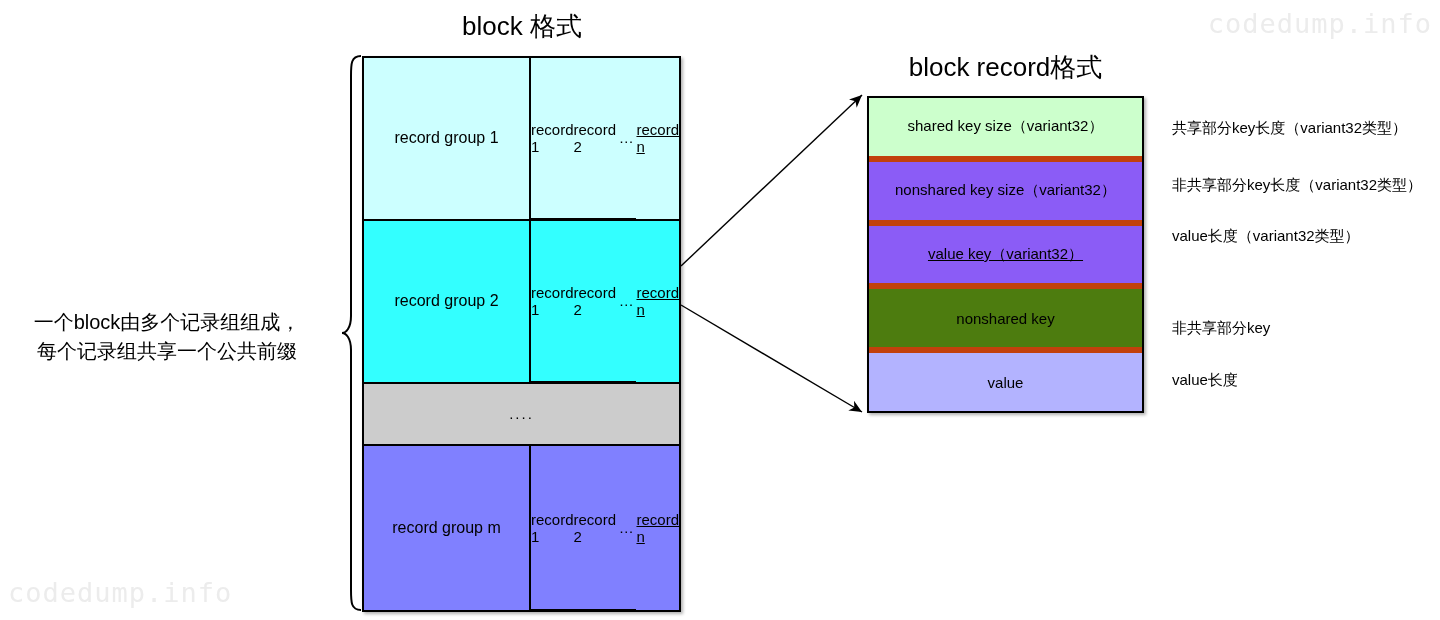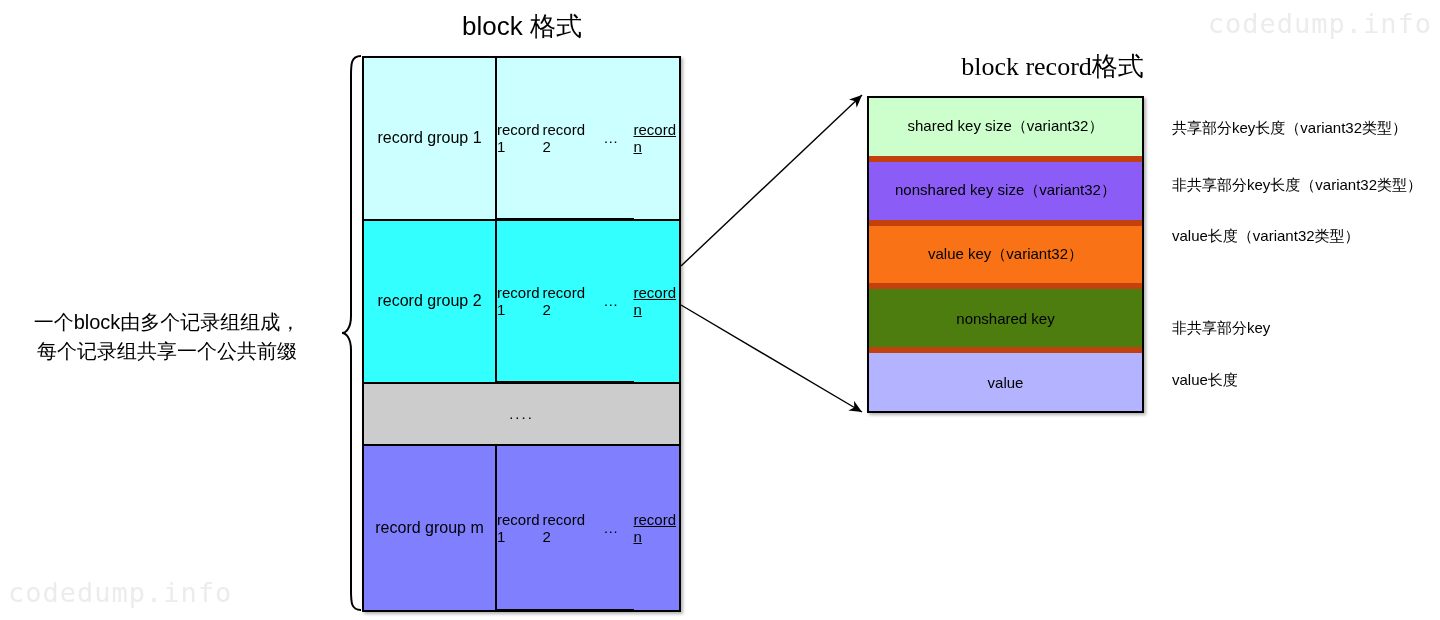--- a/index.html
+++ b/index.html
@@ -31,21 +31,21 @@
 
   
   .diagram-title {
     position: absolute;
     font-size: 26px;
     white-space: nowrap;
     text-align: center;
     line-height: 1.1;
   }
   #block-title { left: 362px; width: 320px; top: 12px; }
-  #record-title { left: 914px; width: 277px; top: 53px; font-family: Liberation Serif, serif; }
+  #record-title { left: 867px; width: 277px; top: 53px; }
 
   
   #caption {
     position: absolute;
     left: 2px;
     top: 308px;
     width: 330px;
     text-align: center;
     font-size: 20px;
     line-height: 1.45;
@@ -73,21 +73,21 @@
     box-shadow: 2px 2px 3px rgba(0,0,0,0.30);
   }
   .group-row {
     display: flex;
     width: 100%;
     box-sizing: border-box;
     border-bottom: 2px solid #000;
   }
   .group-row:last-child { border-bottom: none; }
   .group-label {
-    width: 133px;
+    width: 167px;
     flex: none;
     box-sizing: border-box;
     border-right: 2px solid #000;
     display: flex;
     align-items: center;
     justify-content: center;
     font-size: 16px;
     text-align: center;
   }
   .group-records {
@@ -211,21 +211,21 @@
     </div>
   </div>
 
 </div>
 
 <div class="diagram-title" id="record-title">block record格式</div>
 
 <div id="record-table">
   <div class="rec-field" style="background:#ccffcc;">shared key size（variant32）</div>
   <div class="rec-field" style="background:#8b5cf6;">nonshared key size（variant32）</div>
-  <div class="rec-field" style="background:#f97316;">value key（variant32）</div>
+  <div class="rec-field" style="background:#8b5cf6;text-decoration:underline;">value key（variant32）</div>
   <div class="rec-field" style="background:#4d7c0f;">nonshared key</div>
   <div class="rec-field" style="background:#b3b3ff;">value</div>
 </div>
 
 <div class="annotation" style="top:119px;">共享部分key长度（variant32类型）</div>
 <div class="annotation" style="top:176px;">非共享部分key长度（variant32类型）</div>
 <div class="annotation" style="top:227px;">value长度（variant32类型）</div>
 <div class="annotation" style="top:319px;">非共享部分key</div>
 <div class="annotation" style="top:371px;">value长度</div>
 

